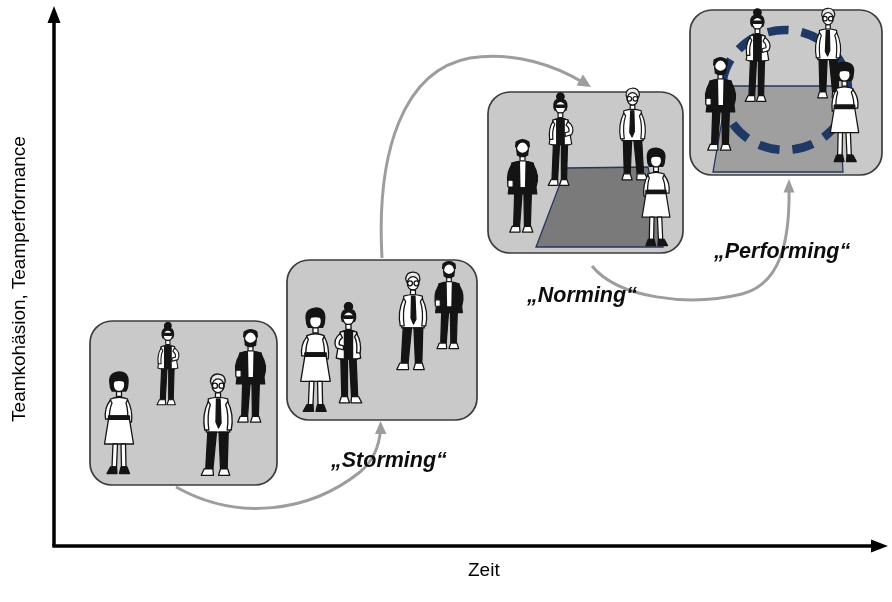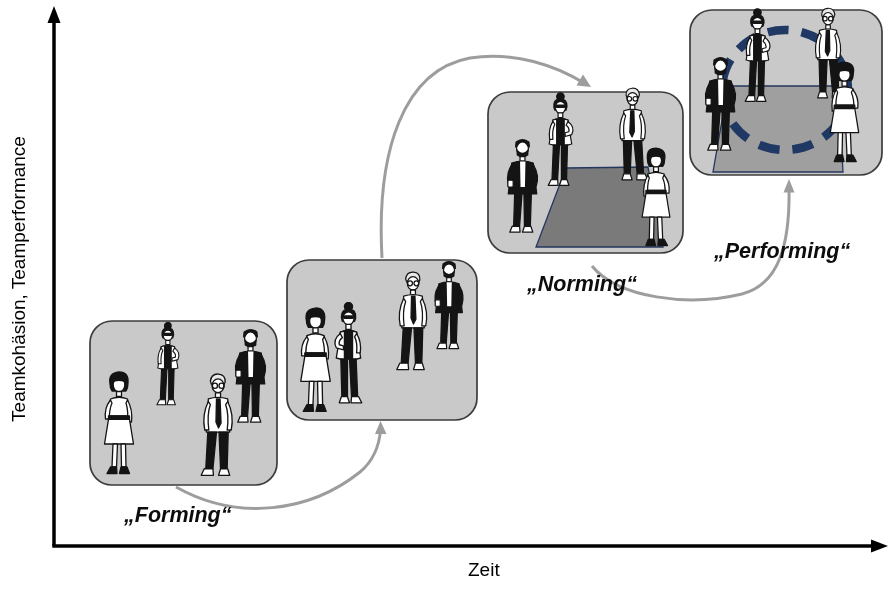--- a/index.html
+++ b/index.html
@@ -14,21 +14,21 @@
   .table-dark{fill:var(--table-dark,#7a7a7a);stroke:var(--table-border,#24365e);stroke-width:1.3;}
   .table-light{fill:var(--table-light,#9f9f9f);stroke:var(--table-border,#24365e);stroke-width:1.3;}
   .team-circle{fill:none;stroke:var(--team-circle,#1f3864);stroke-width:8.5;stroke-dasharray:21 13;}
   .stage-label{position:absolute;font-style:italic;font-weight:600;font-size:21.5px;
                color:var(--label-text,#0d0d0d);white-space:nowrap;}
   .axis-label{position:absolute;font-size:19px;color:#000;white-space:nowrap;}
   #y-axis-label{left:-142px;top:268px;width:322px;text-align:center;transform:rotate(-90deg);}
   #x-axis-label{left:468px;top:559px;}
   #label-forming{left:124px;top:503px;}
   #label-storming{left:331px;top:448px;}
-  #label-norming{left:527px;top:272px;}
+  #label-norming{left:527px;top:283px;}
   #label-performing{left:714px;top:191px;margin-top:48px;}
 </style>
 </head>
 <body>
 
 <div id="stage">
 
   <svg id="scene" width="892" height="602" viewBox="0 0 892 602">
     <defs>
 
@@ -171,16 +171,16 @@
       <use href="#pD" x="696" y="54" width="49" height="108"></use>
       <g transform="translate(1689,0) scale(-1,1)">
         <use href="#pA" x="820" y="60" width="49" height="108"></use>
       </g>
     </g>
   </svg>
 
   <div id="y-axis-label" class="axis-label">Teamkohäsion, Teamperformance</div>
   <div id="x-axis-label" class="axis-label">Zeit</div>
 
-  <div id="label-forming" class="stage-label">„Forming“</div>
+  <div id="label-storming" class="stage-label">„Storming“</div>
   <div id="label-norming" class="stage-label">„Norming“</div>
   <div id="label-performing" class="stage-label">„Performing“</div>
 </div>
 
 </body></html>

